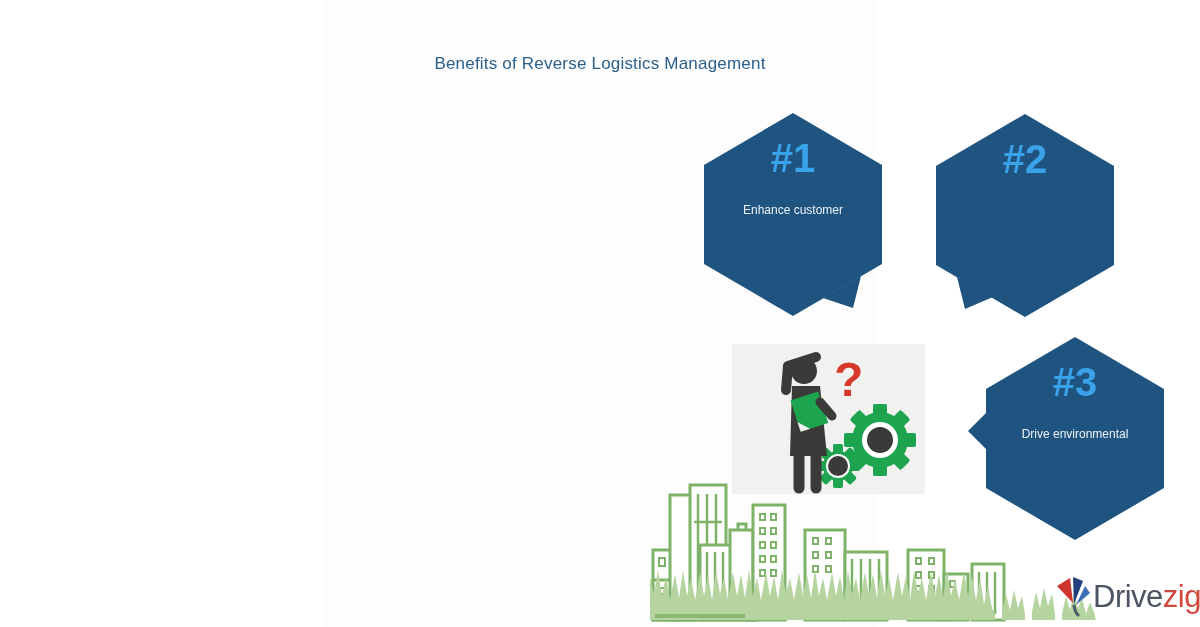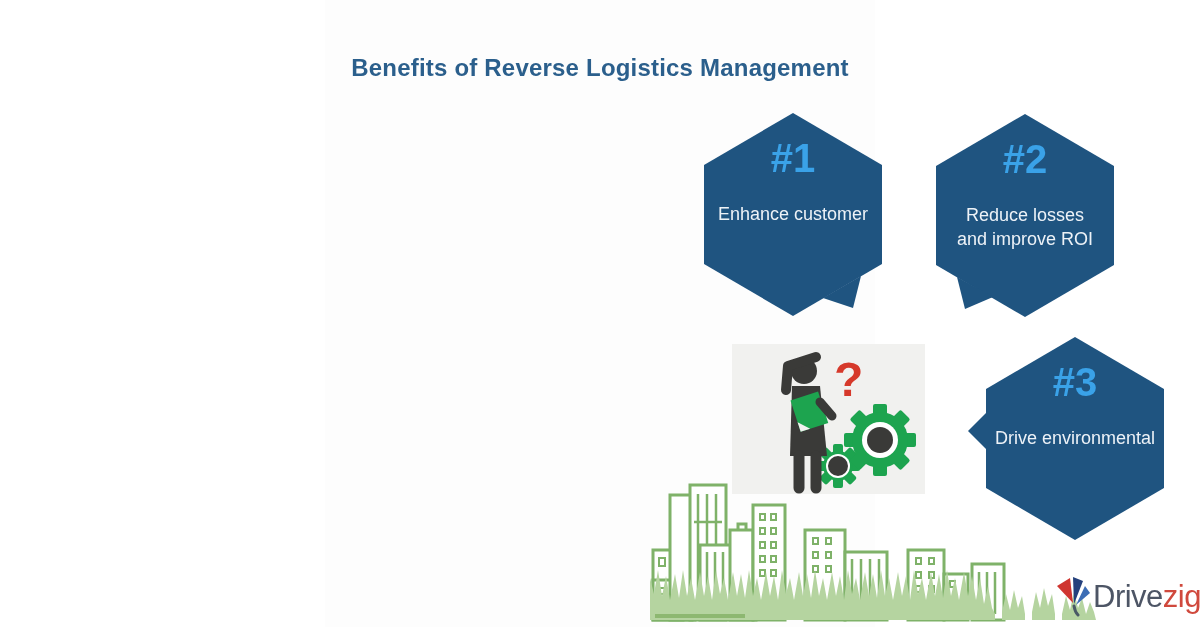--- a/index.html
+++ b/index.html
@@ -2,28 +2,28 @@
 <html><head>
 <meta charset="utf-8">
 <style>
   * { margin: 0; padding: 0; box-sizing: border-box; }
   html, body { width: 1200px; height: 627px; background: #ffffff; overflow: hidden;
     font-family: "Liberation Sans", sans-serif; }
   .page { position: relative; width: 1200px; height: 627px; background: #ffffff; }
   .panel { position: absolute; left: 325px; top: 0; width: 550px; height: 627px; background: #fdfdfd; }
 
   .title { position: absolute; left: 0; top: 54px; width: 550px; text-align: center;
-    font-size: 24px; font-weight: bold; color: #2b5f8c; letter-spacing: 0.2px; }
+    font-size: 17px; font-weight: normal; color: #2b5f8c; letter-spacing: 0.2px; }
 
   .hex { position: absolute; width: 180px; height: 205px; }
   .hex svg { position: absolute; left: 0; top: 0; overflow: visible; }
   .hex-content { position: absolute; left: 0; top: 0; width: 100%; height: 100%;
     display: flex; flex-direction: column; align-items: center; padding-top: 26px; }
   .hex-number { font-size: 40px; font-weight: bold; color: #3aa2e8; line-height: 1; }
-  .hex-text { margin-top: 24px; font-size: 18px; color: #edf2f7; text-align: center; line-height: 1.35; }
+  .hex-text { margin-top: 24px; font-size: 12px; color: #edf2f7; text-align: center; line-height: 1.35; }
   .hex-text span { display: block; }
 
   .hex1 { left: 378px; top: 112px; }
   .hex2 { left: 610px; top: 113px; }
   .hex3 { left: 660px; top: 336px; }
 
   .person-box { position: absolute; left: 407px; top: 344px; width: 193px; height: 150px; }
 
   .skyline { position: absolute; left: 325px; top: 462px; width: 450px; height: 158px; overflow: visible; }
 
@@ -54,24 +54,20 @@
       </div>
     </div>
 
     <div class="hex hex2">
       <svg width="180" height="205" viewBox="0 0 180 205">
         <polygon points="90,1 179,53 179,152 90,204 1,152 1,53" fill="#1f5480"></polygon>
         <polygon points="22,164 58,184 30,196" fill="#1f5480"></polygon>
       </svg>
       <div class="hex-content">
         <div class="hex-number">#2</div>
-        <div class="hex-text">
-          <span>Reduce losses</span>
-          <span>and improve ROI</span>
-        </div>
       </div>
     </div>
 
     <div class="hex hex3">
       <svg width="180" height="205" viewBox="0 0 180 205">
         <polygon points="90,1 179,53 179,152 90,204 1,152 1,53" fill="#1f5480"></polygon>
         <polygon points="2,76 2,114 -17,95" fill="#1f5480"></polygon>
       </svg>
       <div class="hex-content">
         <div class="hex-number">#3</div>

